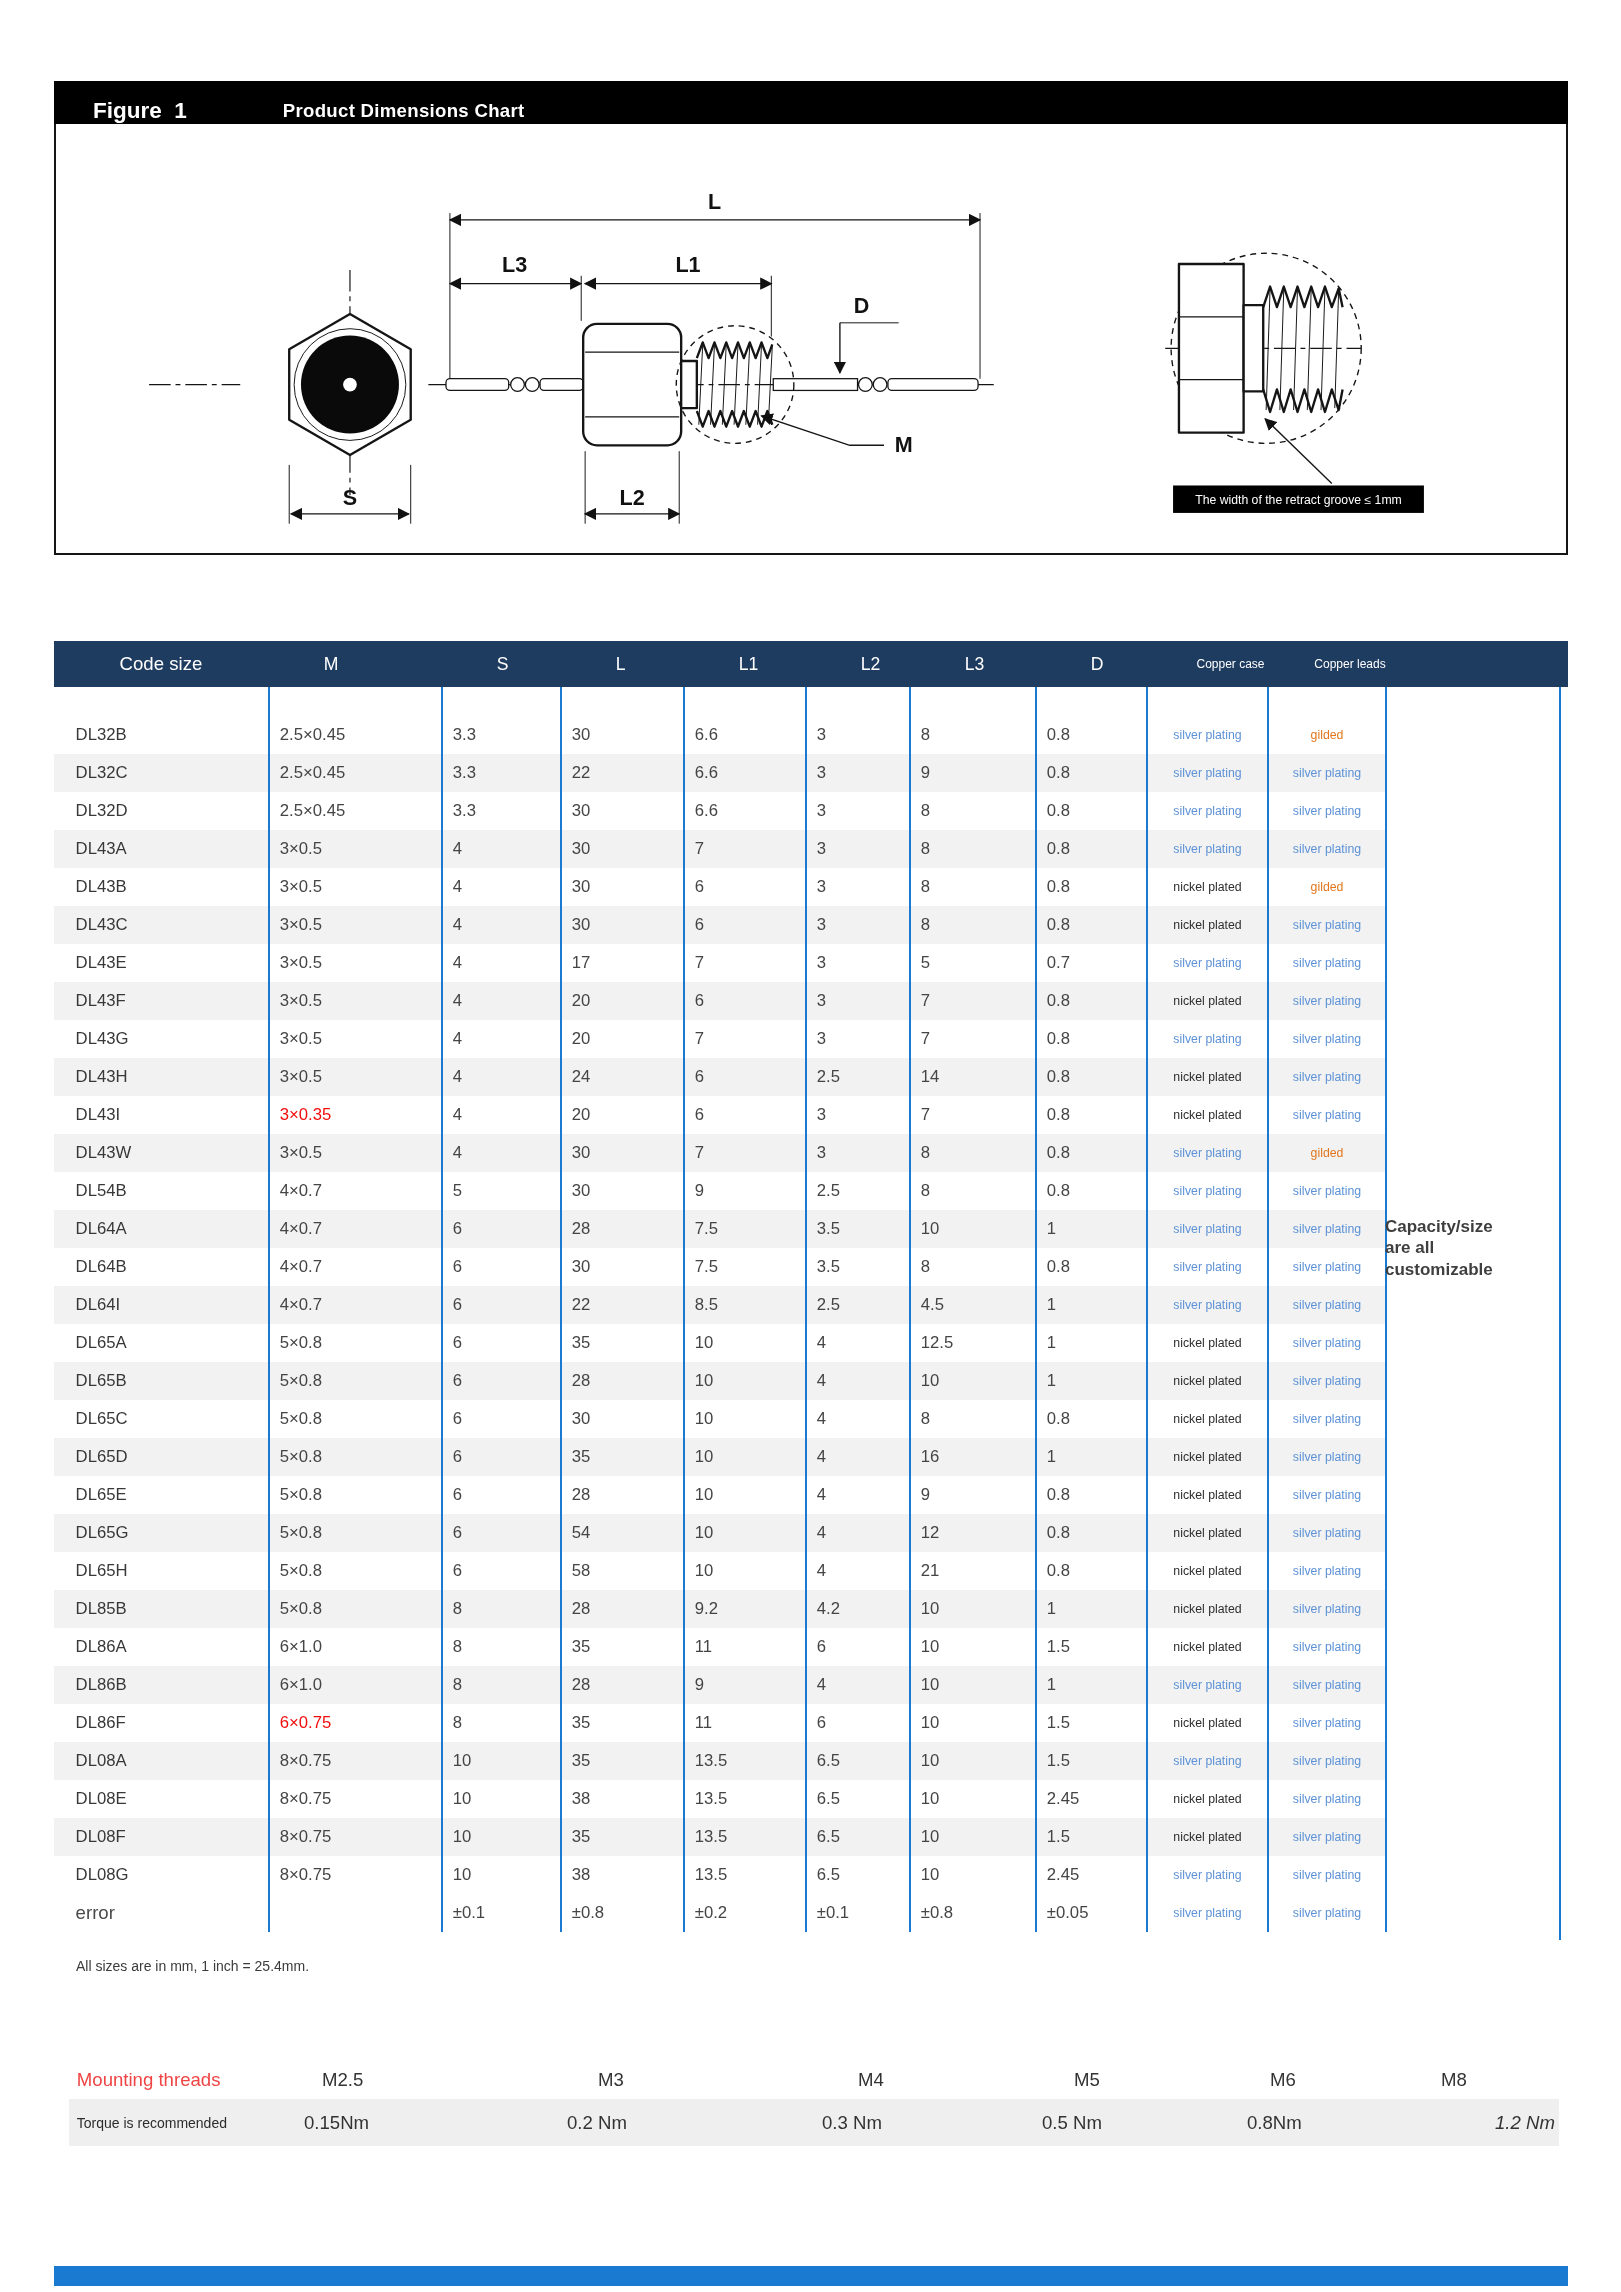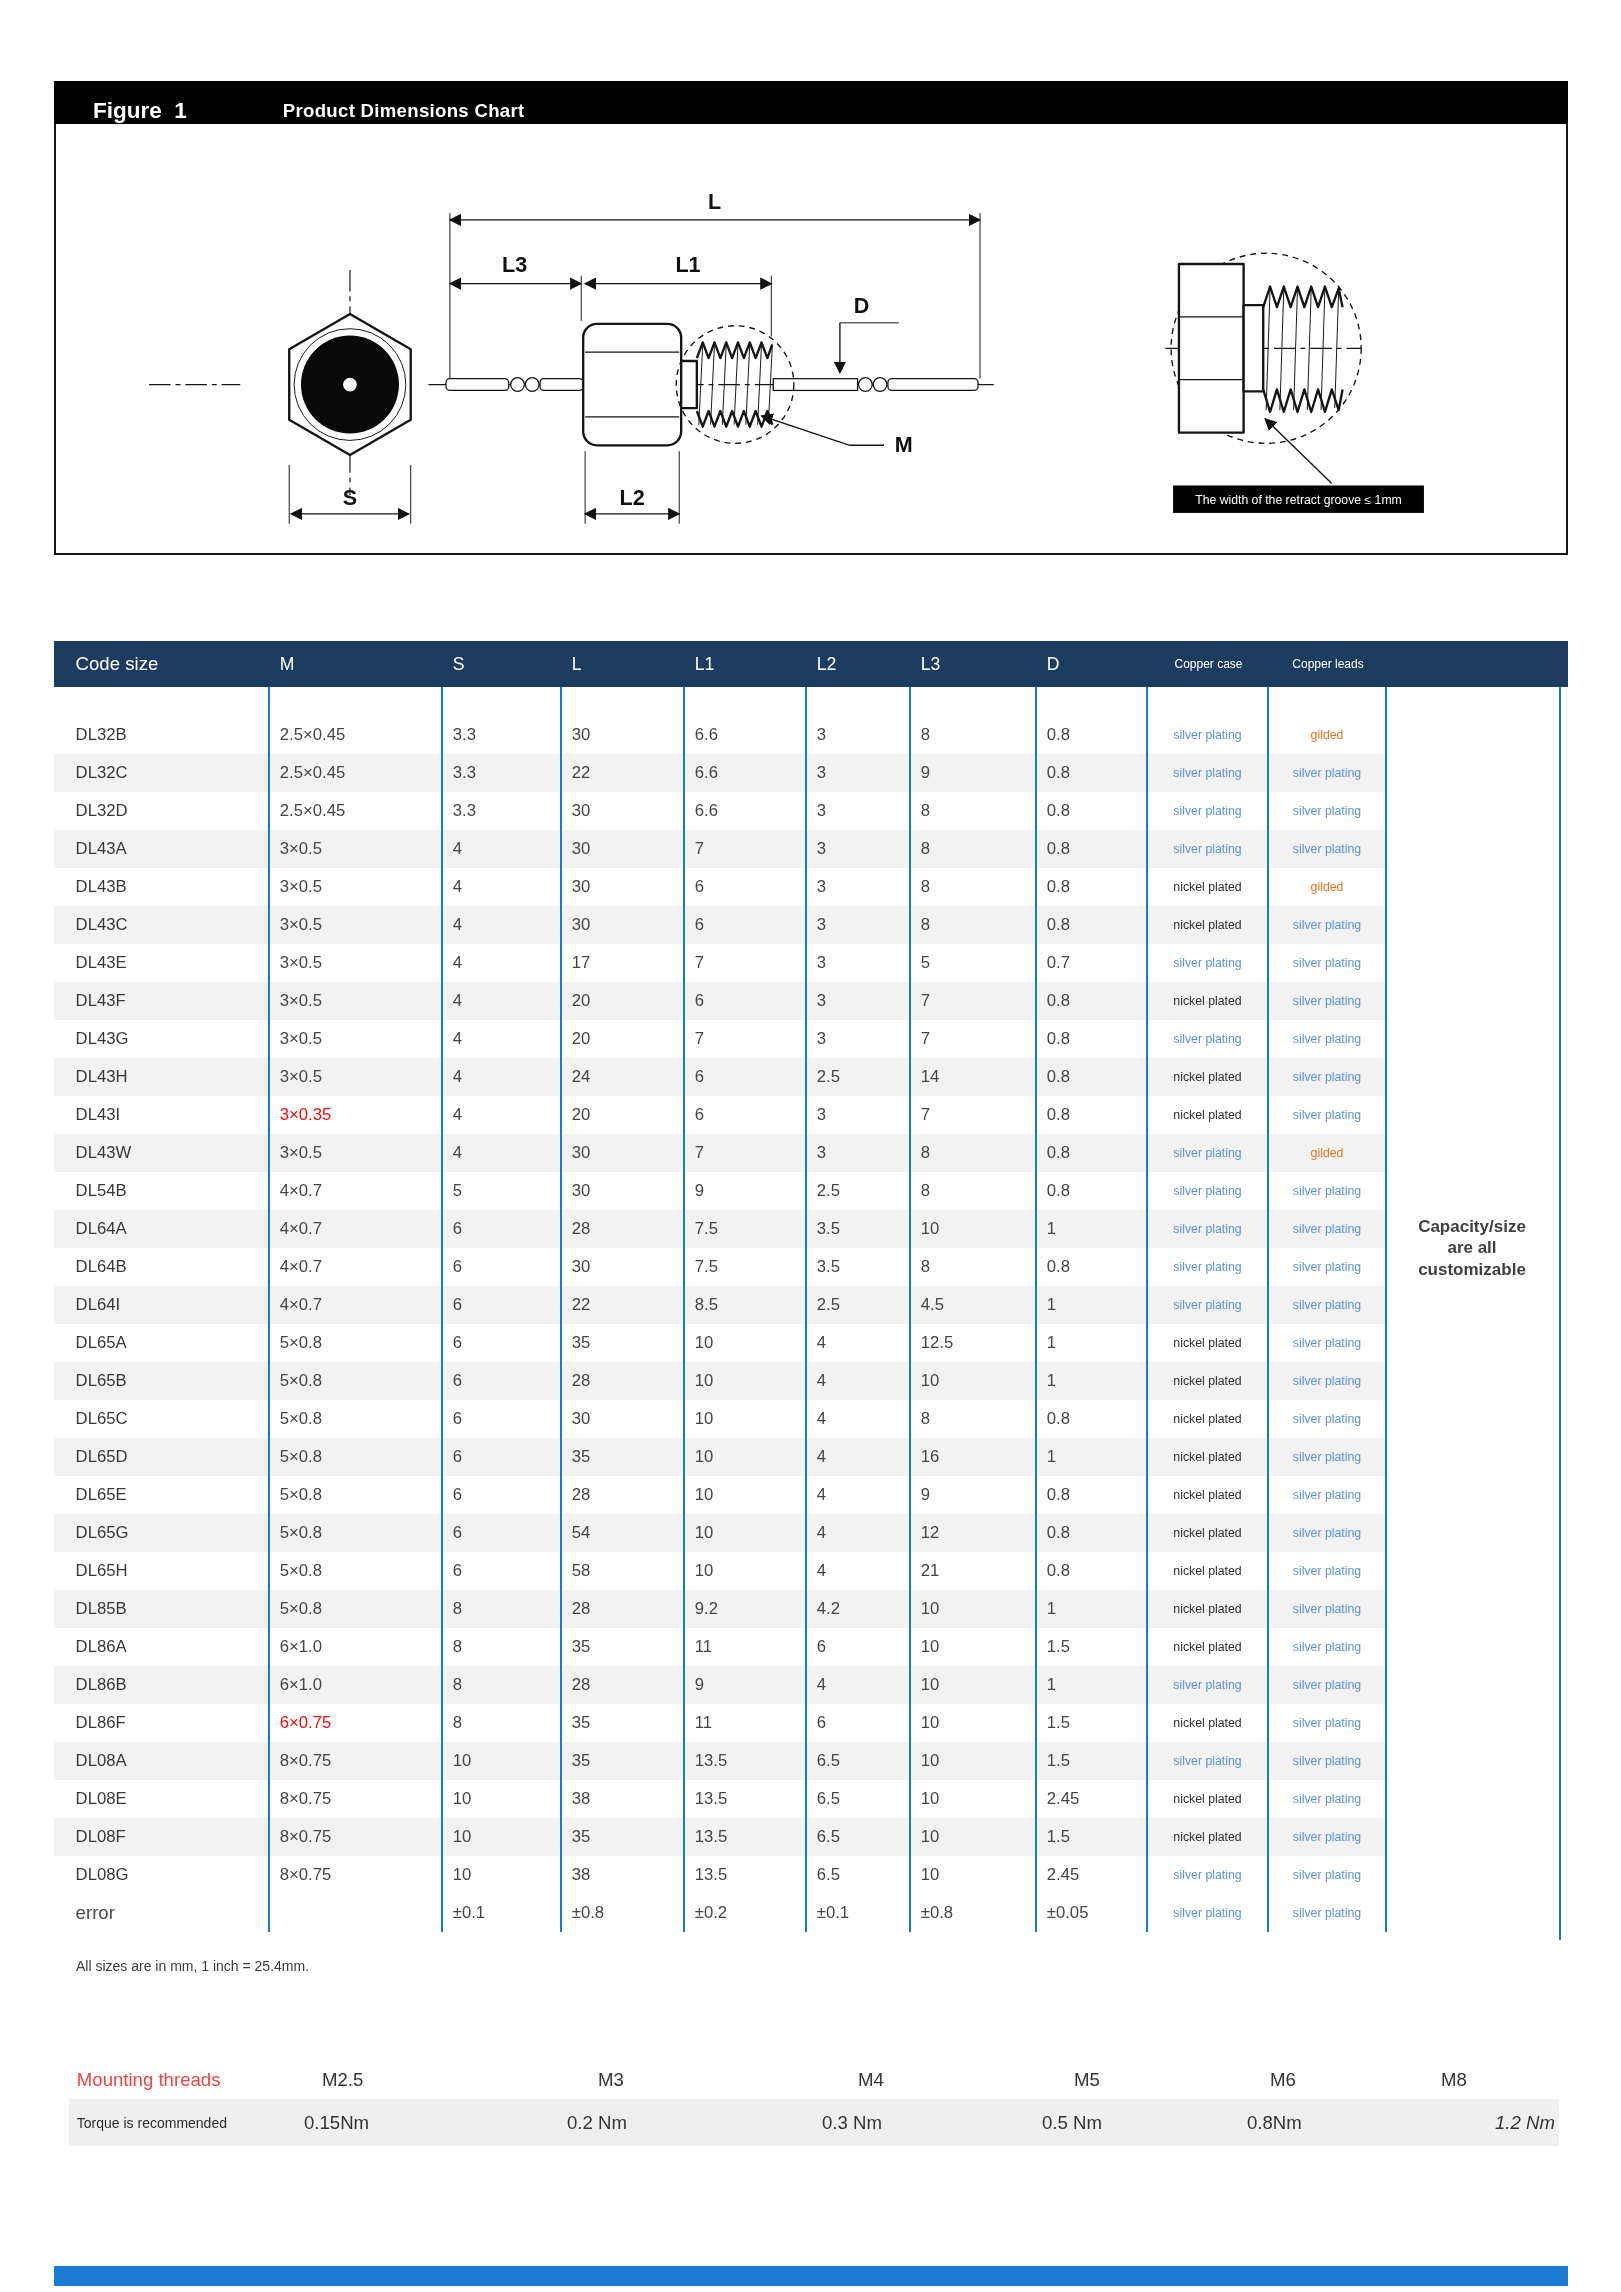--- a/index.html
+++ b/index.html
@@ -39,21 +39,21 @@
   .wh{fill:#fff;}
   .bk{fill:#0a0a0a;}
   .dimtext{font-size:22px;font-weight:700;fill:#111;}
   .notetext{font-size:12.5px;font-weight:400;fill:#fff;}
   
   .tablewrap{position:absolute;left:54px;top:641px;width:1514px;}
   .thead{
     display:grid;grid-template-columns:216px 173px 119px 123px 122px 104px 126px 111px 121px 118px 183px;
     height:46px;background:var(--navy);color:#fff;align-items:center;
   }
-  .hcell{padding-left:9.8px;font-size:17.6px;}
+  .hcell{padding-left:9.8px;font-size:17.6px;margin-left:44px;}
   .hcell.h0{padding-left:21.6px;font-size:18.6px;}
   .hcell.hc{padding-left:0;text-align:center;font-size:12px;}
   .tbody{width:1331px;}
   .trow{
     display:grid;grid-template-columns:216px 173px 119px 123px 122px 104px 126px 111px 121px 118px;
     height:38px;
   }
   .trow.spacer{height:29px;}
   .tcell{
     border-right:2px solid var(--line);
@@ -67,21 +67,21 @@
   .tcell.red{color:var(--red);}
   .tcell.silver{color:var(--silver);}
   .tcell.nickel{color:var(--nickel);}
   .tcell.gilded{color:var(--gilded);}
   .trow.errrow .tcell.c0{font-size:18.6px;color:#4a4a4a;}
   .cap-col{
     position:absolute;left:1385px;top:687px;width:176px;height:1253px;
     border-right:2px solid var(--line);
   }
   .cap-note{
-    position:absolute;top:529px;left:0;width:100%;text-align:center;
+    position:absolute;top:529px;left:0;width:100%;
     font-size:17px;font-weight:700;color:#3f3f3f;line-height:1.25;white-space:pre-line;
   }
   .sizesnote{position:absolute;left:76px;top:1958px;font-size:14px;color:#3b3b3b;}
   
   .threads-row{position:absolute;left:69px;top:2060px;width:1490px;height:39px;}
   .torque-row{position:absolute;left:69px;top:2099px;width:1490px;height:47px;background:#efefef;}
   .mt-label{position:absolute;left:7.8px;top:50%;transform:translateY(-50%);font-size:18.6px;color:#ef4444;}
   .tq-label{position:absolute;left:7.8px;top:50%;transform:translateY(-50%);font-size:14px;color:#2c2c2c;}
   .mval{position:absolute;top:50%;transform:translateY(-50%);font-size:18.6px;color:#333;}
   .threads-row .mval:nth-of-type(2){left:253px;}

